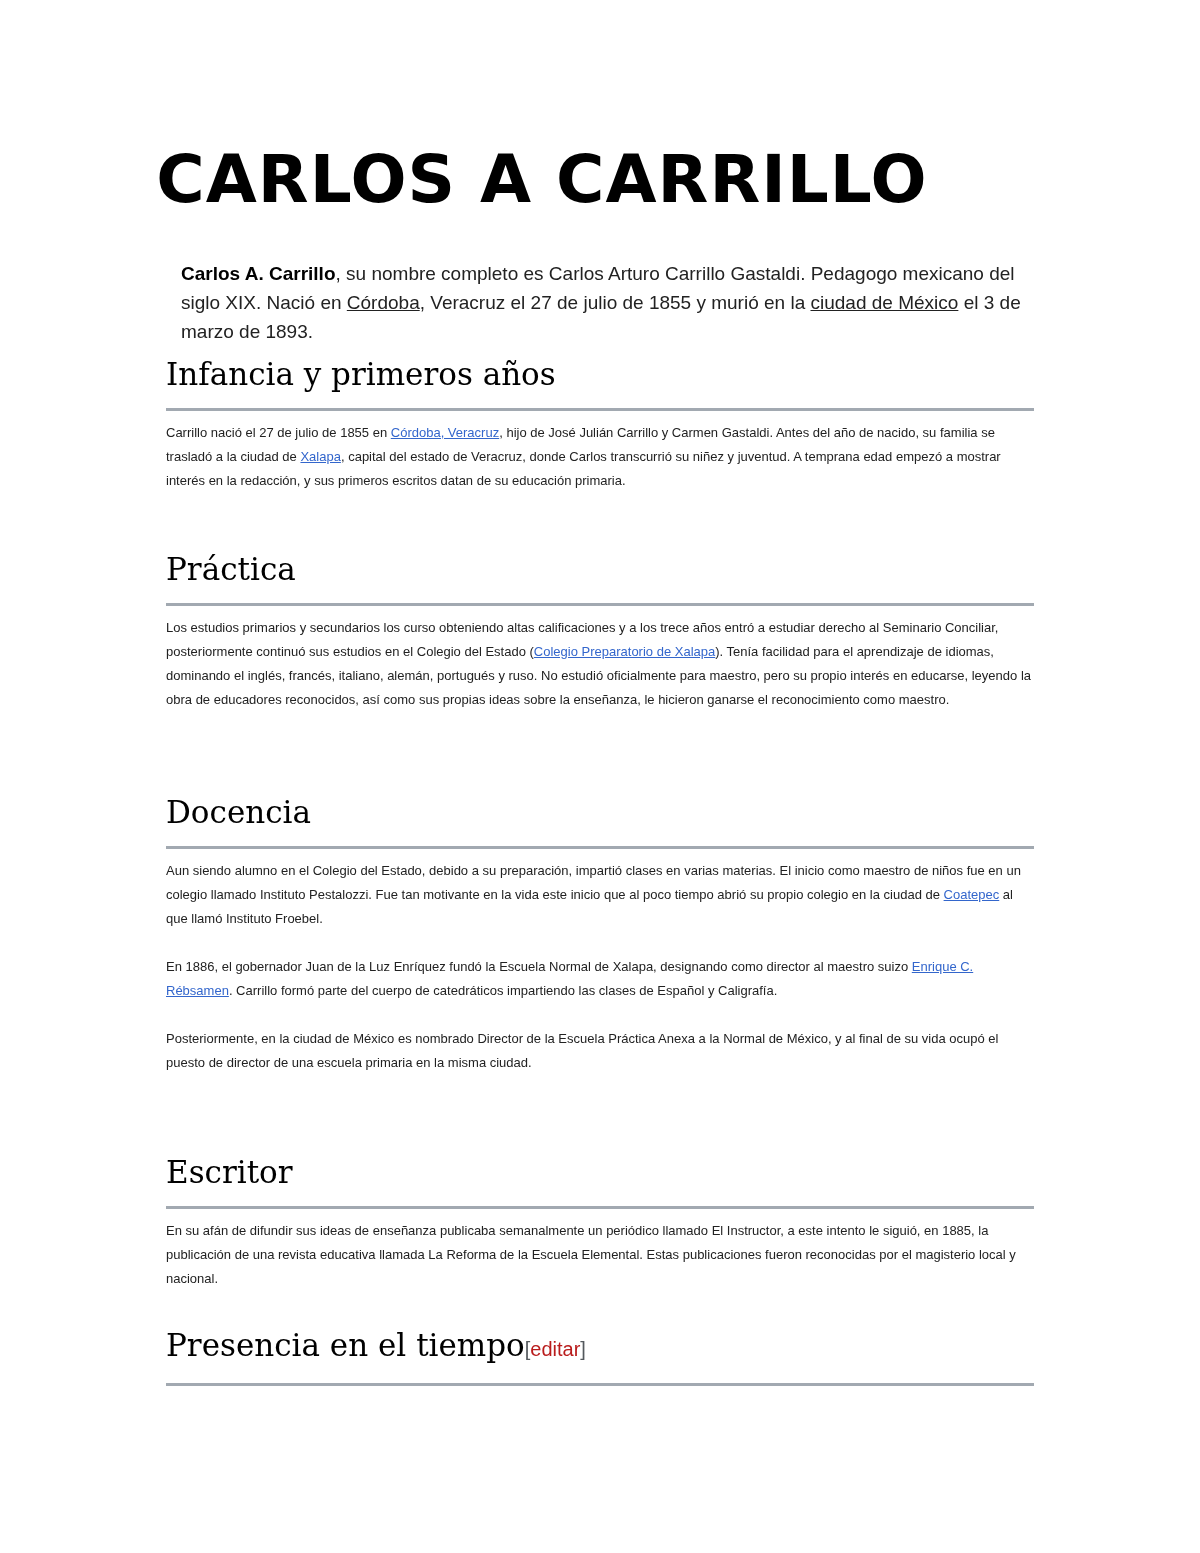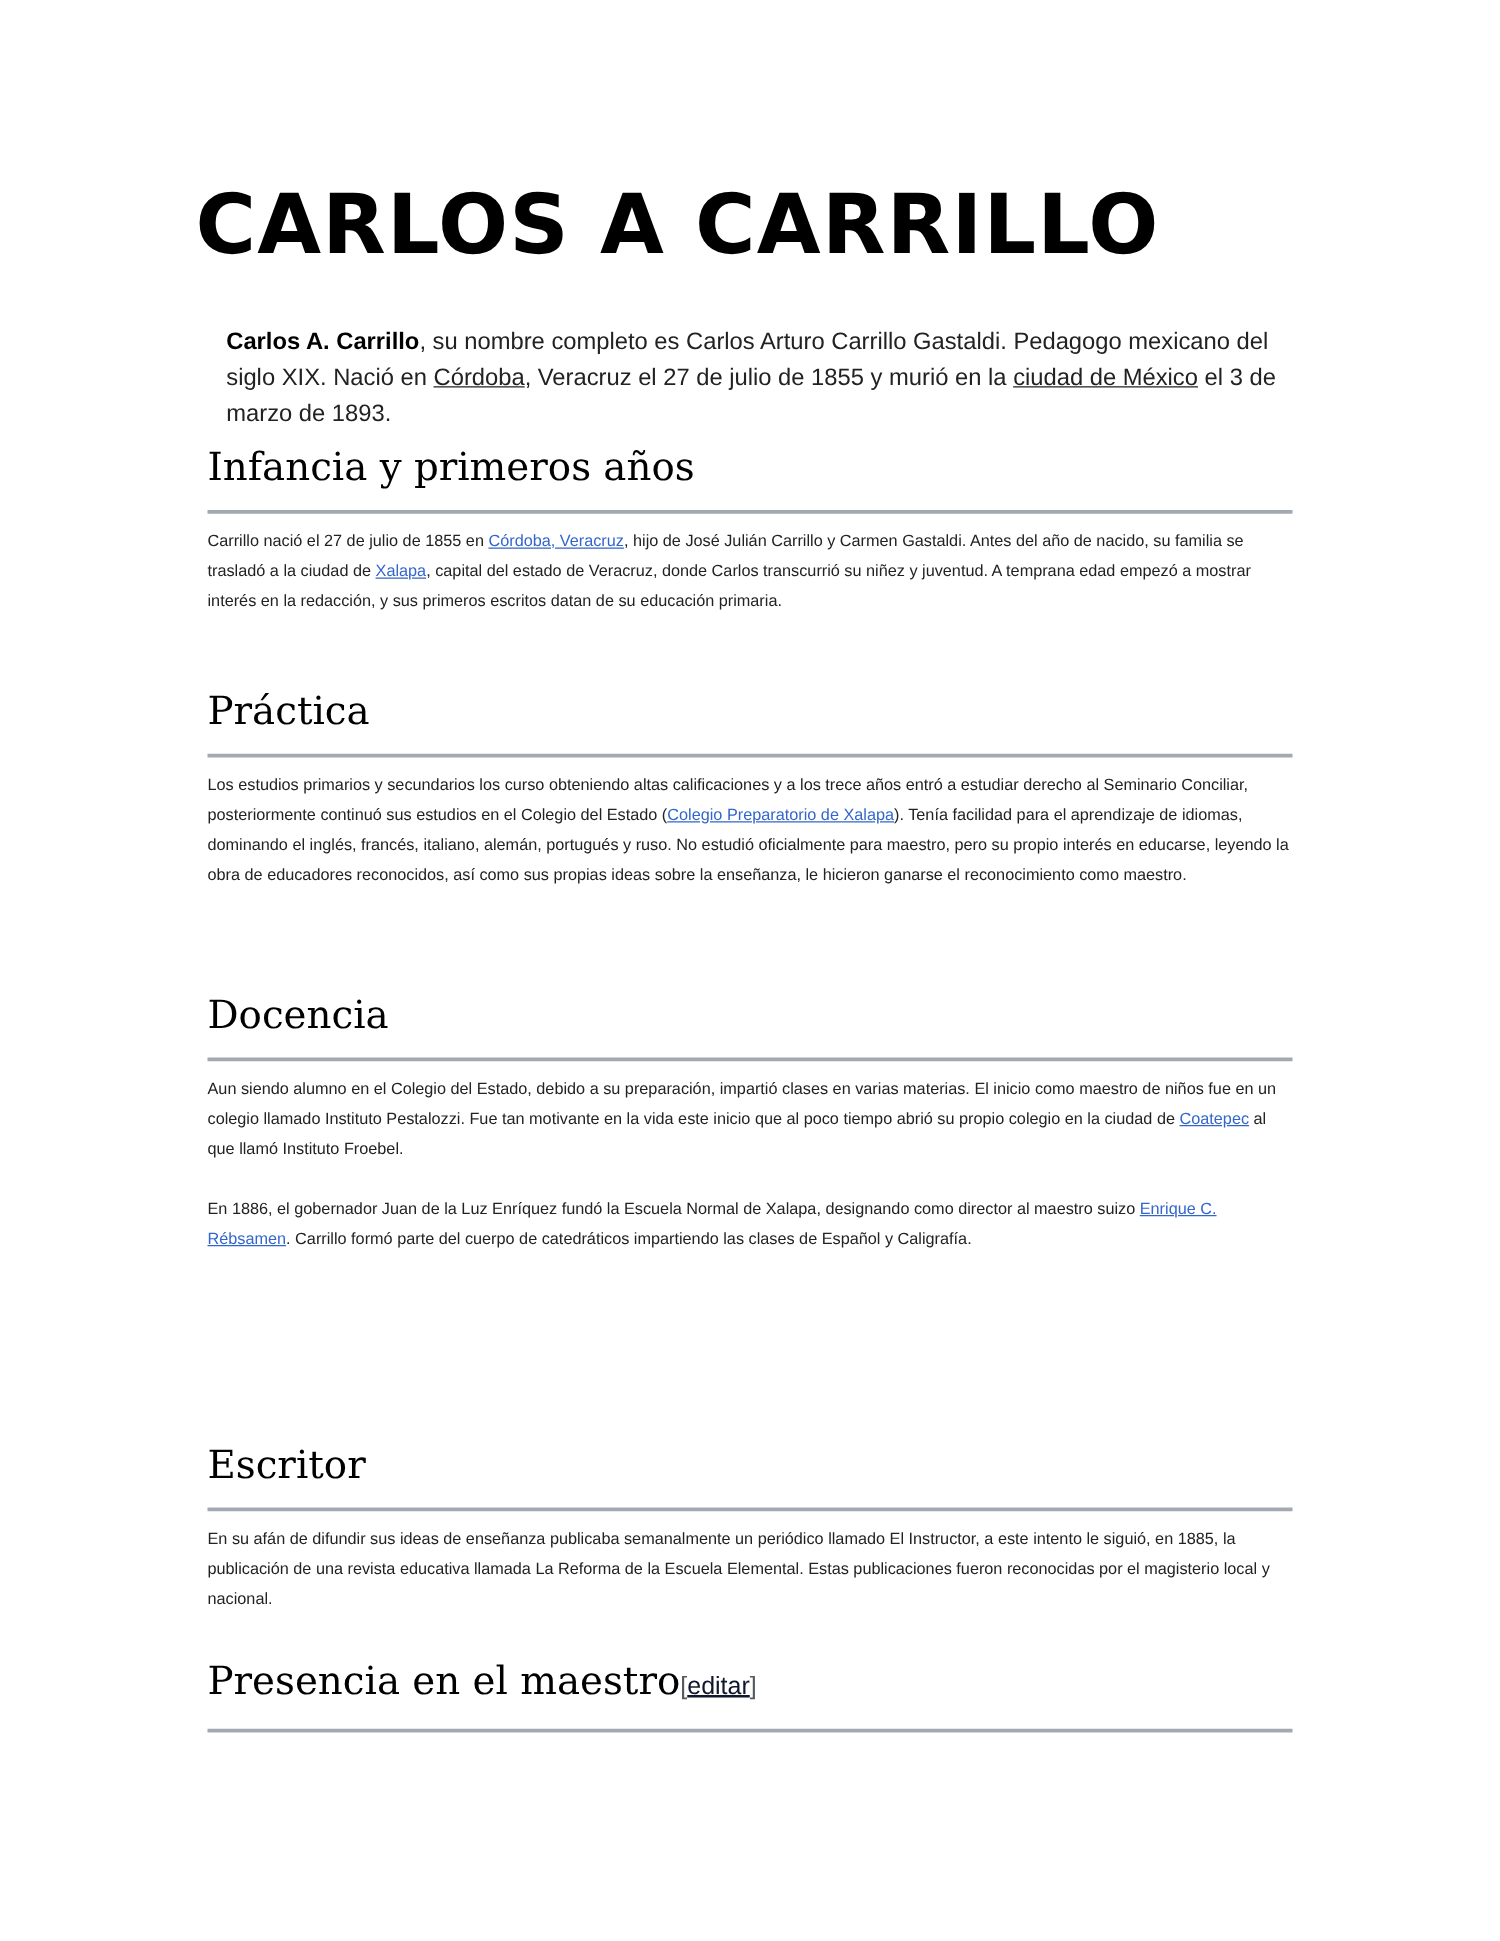--- a/index.html
+++ b/index.html
@@ -21,21 +21,21 @@
     .intro b { color: #000; }
     .intro .ulink { text-decoration: underline; color: #222; }
     .section { position: absolute; left: 0; width: 868px; }
     .sec-head {
       font-family: "DejaVu Serif", "Liberation Serif", serif;
       font-size: 31px; font-weight: normal; color: #000;
       margin: 0; padding: 0 0 14px 0; line-height: 40px;
       border-bottom: 3px solid #a2a9b1;
     }
     .sec-head .edit { font-family: "Liberation Sans", sans-serif; font-size: 20px; color: #54595d; }
-    .sec-head .edit a { color: #0f172a; text-decoration: underline; }
+    .sec-head .edit a { color: #b91c1c; }
     .para {
       font-size: 13px; line-height: 24px; margin: 10px 0 0 0; color: #222;
     }
     .para + .para { margin-top: 24px; }
     a.link { color: #3366cc; text-decoration: underline; }
   </style>
 </head>
 <body>
 
 <div class="page">
@@ -51,24 +51,25 @@
 
   <div class="section" style="top:549px;">
     <h2 class="sec-head">Práctica</h2>
     <p class="para"><span>Los estudios primarios y secundarios los curso obteniendo altas calificaciones y a los trece años entró a estudiar derecho al Seminario Conciliar, posteriormente continuó sus estudios en el Colegio del Estado (</span><a class="link">Colegio Preparatorio de Xalapa</a><span>). Tenía facilidad para el aprendizaje de idiomas, dominando el inglés, francés, italiano, alemán, portugués y ruso. No estudió oficialmente para maestro, pero su propio interés en educarse, leyendo la obra de educadores reconocidos, así como sus propias ideas sobre la enseñanza, le hicieron ganarse el reconocimiento como maestro.</span></p>
   </div>
 
   <div class="section" style="top:792px;">
     <h2 class="sec-head">Docencia</h2>
     <p class="para"><span>Aun siendo alumno en el Colegio del Estado, debido a su preparación, impartió clases en varias materias. El inicio como maestro de niños fue en un colegio llamado Instituto Pestalozzi. Fue tan motivante en la vida este inicio que al poco tiempo abrió su propio colegio en la ciudad de </span><a class="link">Coatepec</a><span> al que llamó Instituto Froebel.</span></p>
     <p class="para"><span>En 1886, el gobernador Juan de la Luz Enríquez fundó la Escuela Normal de Xalapa, designando como director al maestro suizo </span><a class="link">Enrique C. Rébsamen</a><span>. Carrillo formó parte del cuerpo de catedráticos impartiendo las clases de Español y Caligrafía.</span></p>
+    <p class="para"><span>Posteriormente, en la ciudad de México es nombrado Director de la Escuela Práctica Anexa a la Normal de México, y al final de su vida ocupó el puesto de director de una escuela primaria en la misma ciudad.</span></p>
   </div>
 
   <div class="section" style="top:1152px;">
     <h2 class="sec-head">Escritor</h2>
     <p class="para"><span>En su afán de difundir sus ideas de enseñanza publicaba semanalmente un periódico llamado El Instructor, a este intento le siguió, en 1885, la publicación de una revista educativa llamada La Reforma de la Escuela Elemental. Estas publicaciones fueron reconocidas por el magisterio local y nacional.</span></p>
   </div>
 
   <div class="section" style="top:1325px;">
-    <h2 class="sec-head"><span>Presencia en el maestro</span><span class="edit"><span>[</span><a>editar</a><span>]</span></span></h2>
+    <h2 class="sec-head"><span>Presencia en el tiempo</span><span class="edit"><span>[</span><a>editar</a><span>]</span></span></h2>
   </div>
 
 </div>
 
 </body></html>

